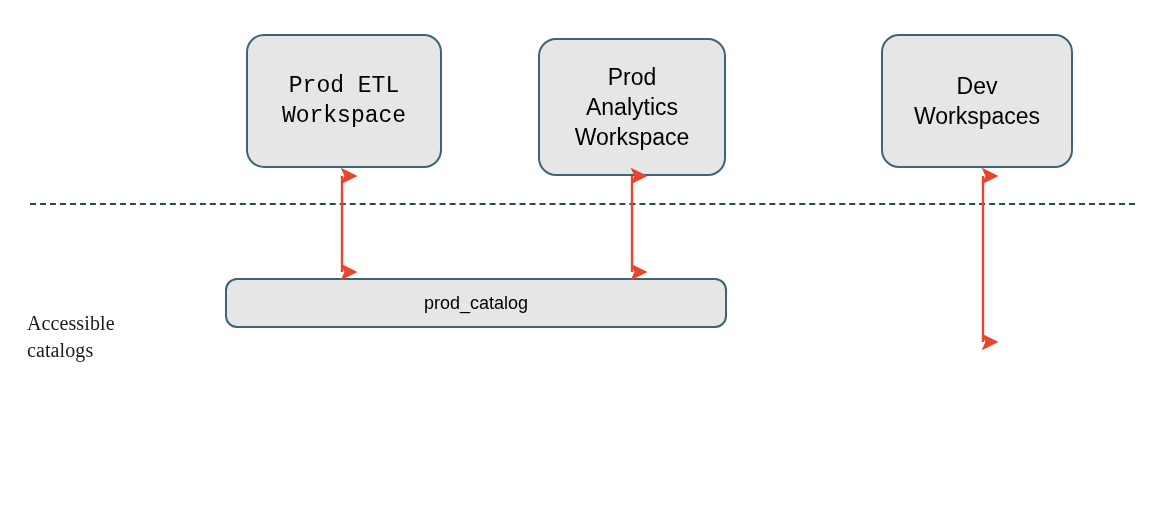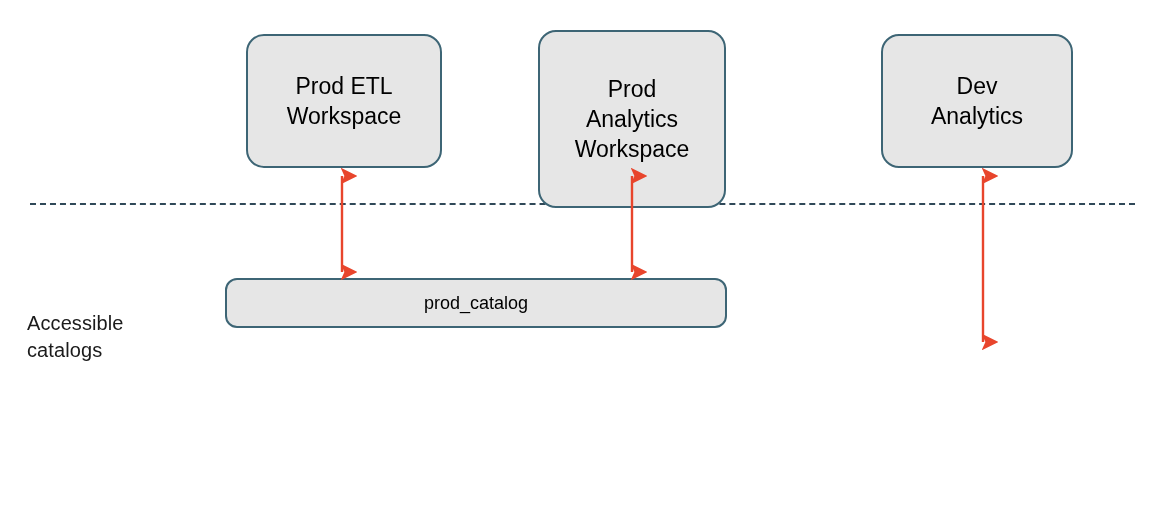--- a/index.html
+++ b/index.html
@@ -23,21 +23,21 @@
   .row-label {
     position: absolute;
     font-size: 20px;
     line-height: 27px;
     color: #1b1b1b;
     font-family: "Liberation Sans", sans-serif;
     white-space: pre-line;
     letter-spacing: 0.1px;
   }
   #label-workspaces { left: 27px; top: 92px; }
-  #label-catalogs   { left: 27px; top: 310px; }
+  #label-catalogs   { left: 27px; top: 310px; font-family: Liberation Serif, serif; }
 
   
   .node {
     position: absolute;
     box-sizing: border-box;
     background: #e6e6e6;
     border: 2px solid #3d6575;
     border-radius: 18px;
     display: flex;
     align-items: center;
@@ -50,22 +50,22 @@
   .node.workspace {
     font-size: 23px;
     line-height: 30px;
   }
   .node.catalog {
     font-size: 18px;
     line-height: 24px;
     border-radius: 12px;
   }
 
-  #node-prod-etl        { left: 246px; top: 34px;  width: 196px; height: 134px; }
-  #node-prod-analytics  { left: 538px; top: 30px;  width: 188px; height: 178px; }
+  #node-prod-etl        { left: 246px; top: 34px;  width: 196px; height: 134px; font-family: Liberation Mono, monospace; }
+  #node-prod-analytics  { left: 538px; top: 38px;  width: 188px; height: 138px; }
   #node-dev            { left: 881px; top: 34px;  width: 192px; height: 134px; }
   #node-prod-catalog   { left: 225px; top: 278px; width: 502px; height: 50px; }
   #node-dev-catalog    { left: 847px; top: 348px; width: 271px; height: 50px; }
 
   
   #divider {
     position: absolute;
     left: 30px;
     top: 203px;
     width: 1105px;
@@ -107,21 +107,21 @@
   <div id="divider"></div>
 
   <div class="node workspace" id="node-prod-etl">Prod ETL
 Workspace</div>
 
   <div class="node workspace" id="node-prod-analytics">Prod
 Analytics
 Workspace</div>
 
   <div class="node workspace" id="node-dev">Dev
-Analytics</div>
+Workspaces</div>
 
   <div class="node catalog" id="node-prod-catalog">prod_catalog</div>
 
 
   <svg id="arrow-layer" viewBox="0 0 1164 522">
     <defs>
       <marker id="head-up" markerWidth="7" markerHeight="7" refX="3.5" refY="6.4" orient="auto" markerUnits="strokeWidth">
         <path d="M 3.5 0 L 7 7 L 3.5 5.4 L 0 7 Z" fill="#e8452c"></path>
       </marker>
       <marker id="head-down" markerWidth="7" markerHeight="7" refX="3.5" refY="6.4" orient="auto" markerUnits="strokeWidth">

